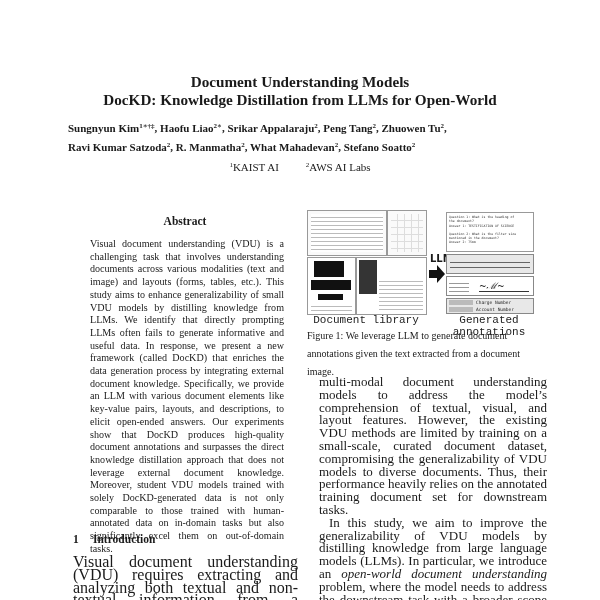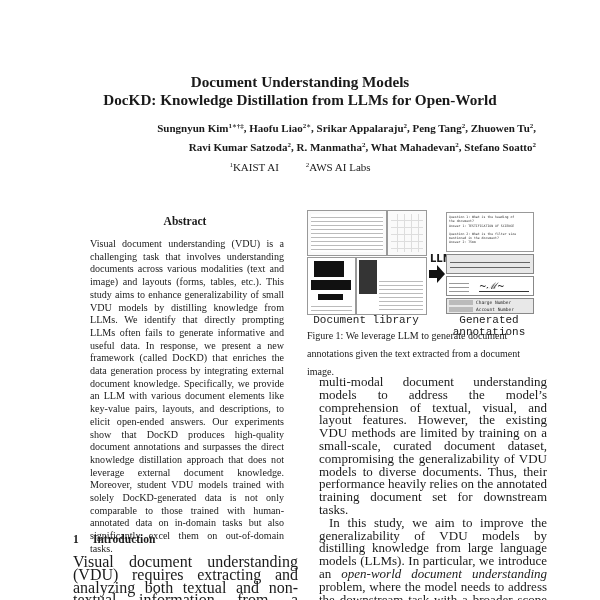--- a/index.html
+++ b/index.html
@@ -1,20 +1,20 @@
 <!DOCTYPE html>
 <html><head>
   <meta charset="utf-8">
   <style>
     html, body { margin: 0; padding: 0; background: #ffffff; }
     body { width: 600px; height: 600px; position: relative; overflow: hidden;
            font-family: "Liberation Serif", "DejaVu Serif", serif; color: #1a1a1a; }
     .title { position: absolute; left: 60px; top: 73px; width: 480px; text-align: center;
              font-weight: bold; font-size: 15.2px; line-height: 18px; }
-    .authors { position: absolute; left: 56px; top: 118px; width: 480px; text-align: right;
+    .authors { position: absolute; left: 68px; top: 118px; width: 480px; text-align: left;
                font-weight: bold; font-size: 11px; line-height: 16.5px; }
     .authors sup, .affil sup { font-size: 7px; vertical-align: 4px; font-weight: normal; }
     .authors sup { font-weight: bold; }
     .affil { position: absolute; left: 60px; top: 161px; width: 480px; text-align: center;
              font-size: 11px; }
     .affil span + span { margin-left: 24px; }
     .abs-head { position: absolute; left: 75px; top: 215px; width: 220px; text-align: center;
                 font-weight: bold; font-size: 11.5px; }
     .abs-body { position: absolute; left: 90px; top: 238px; width: 194px;
                 font-size: 10.1px; line-height: 12.7px; text-align: justify; hyphens: manual; }

